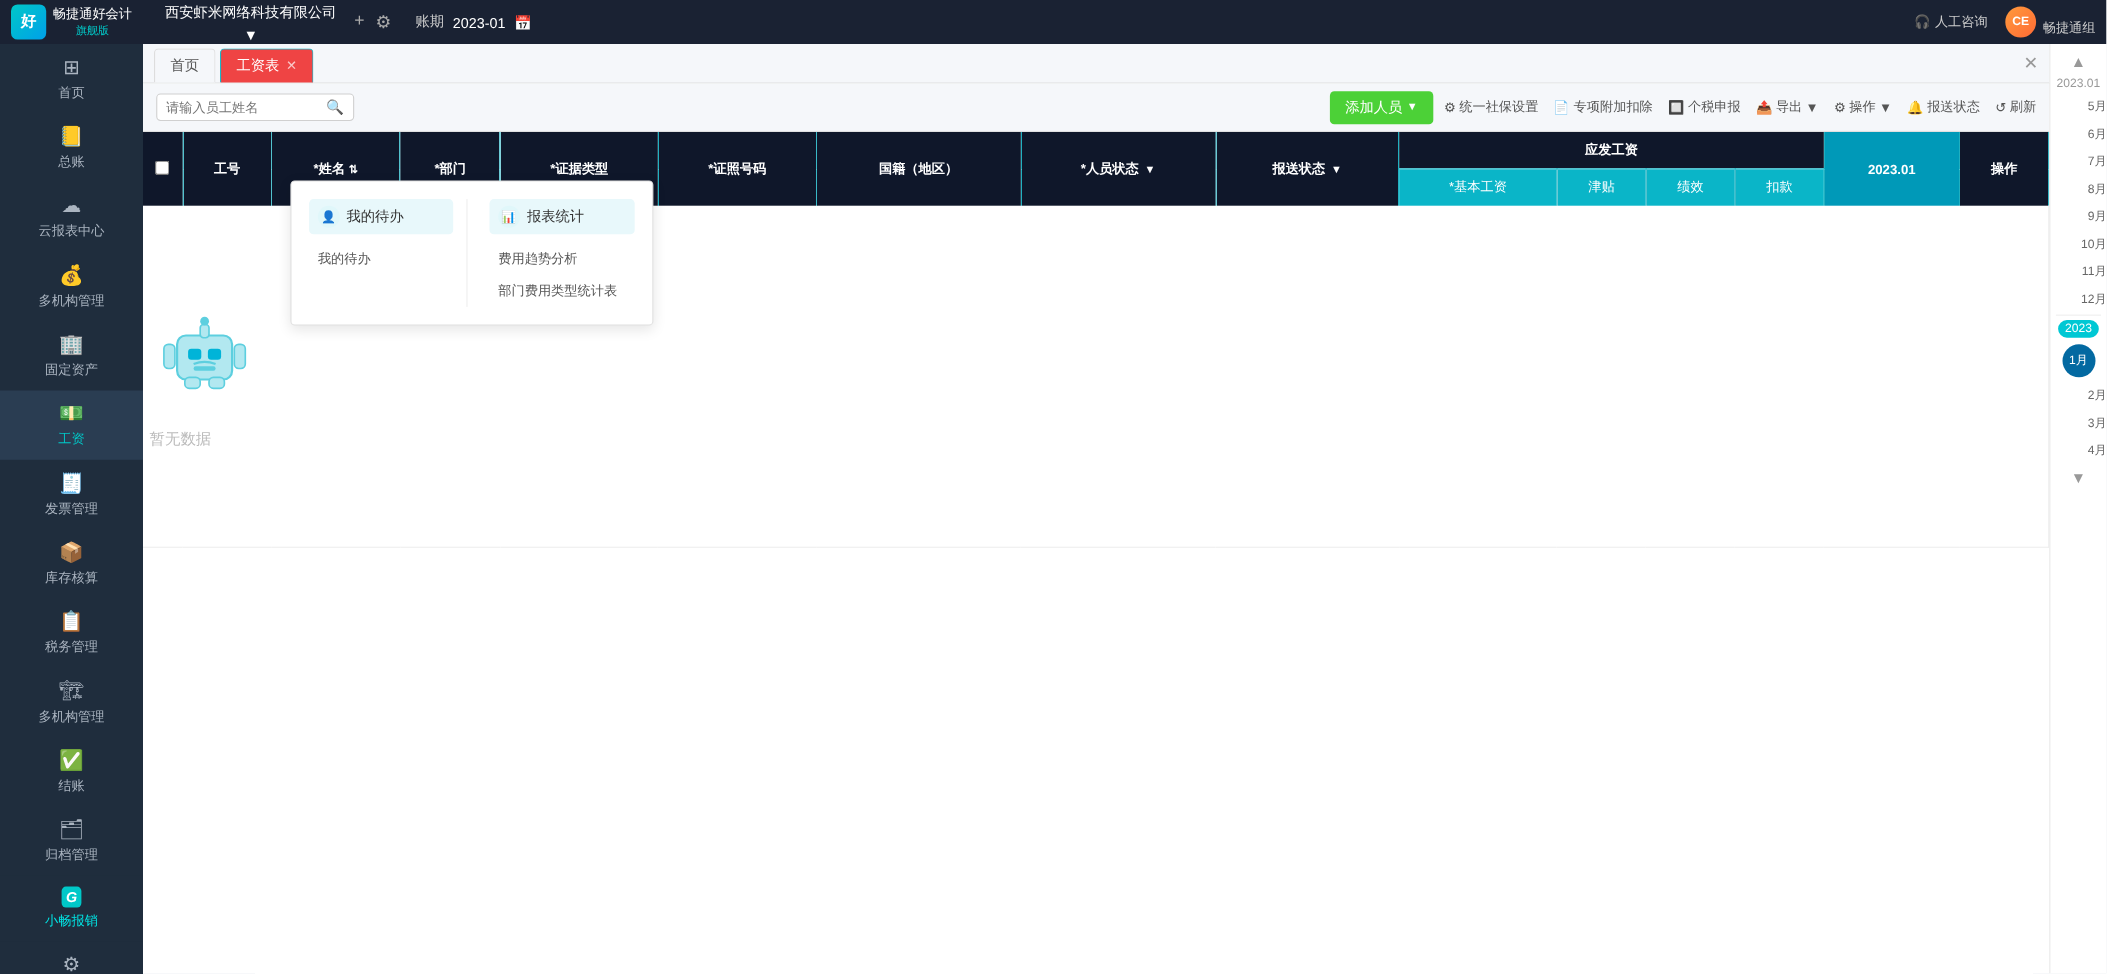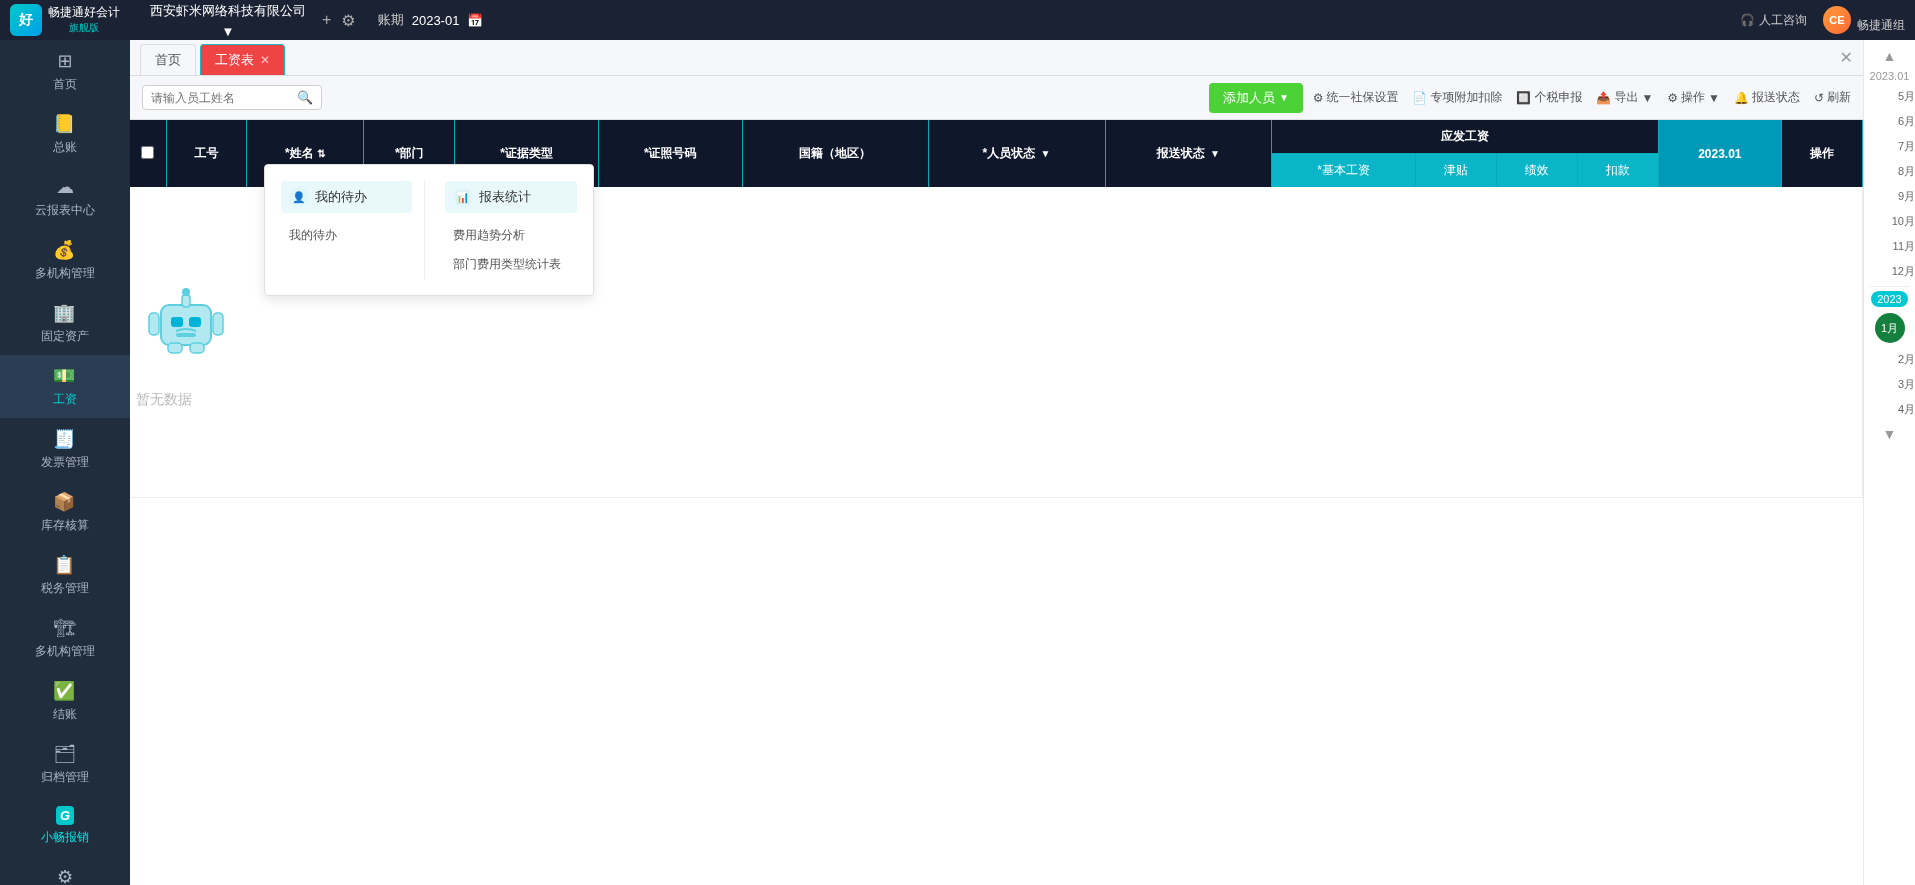--- a/index.html
+++ b/index.html
@@ -738,20 +738,20 @@
     <div class="rs-month">5月</div>
     <div class="rs-month">6月</div>
     <div class="rs-month">7月</div>
     <div class="rs-month">8月</div>
     <div class="rs-month">9月</div>
     <div class="rs-month">10月</div>
     <div class="rs-month">11月</div>
     <div class="rs-month">12月</div>
     <hr class="rs-separator">
     <div class="rs-year-badge">2023</div>
-    <div class="rs-month active" style="background:#15803d;color:white;border-radius:50%;width:30px;height:30px;line-height:30px;display:flex;align-items:center;justify-content:center;margin:4px auto;font-size:11px;">1月</div>
+    <div class="rs-month active" style="background:#0369a1;color:white;border-radius:50%;width:30px;height:30px;line-height:30px;display:flex;align-items:center;justify-content:center;margin:4px auto;font-size:11px;">1月</div>
     <div class="rs-month">2月</div>
     <div class="rs-month">3月</div>
     <div class="rs-month">4月</div>
     <div class="rs-nav">▼</div>
   </div>
 
 </div>
 
 </body></html>

